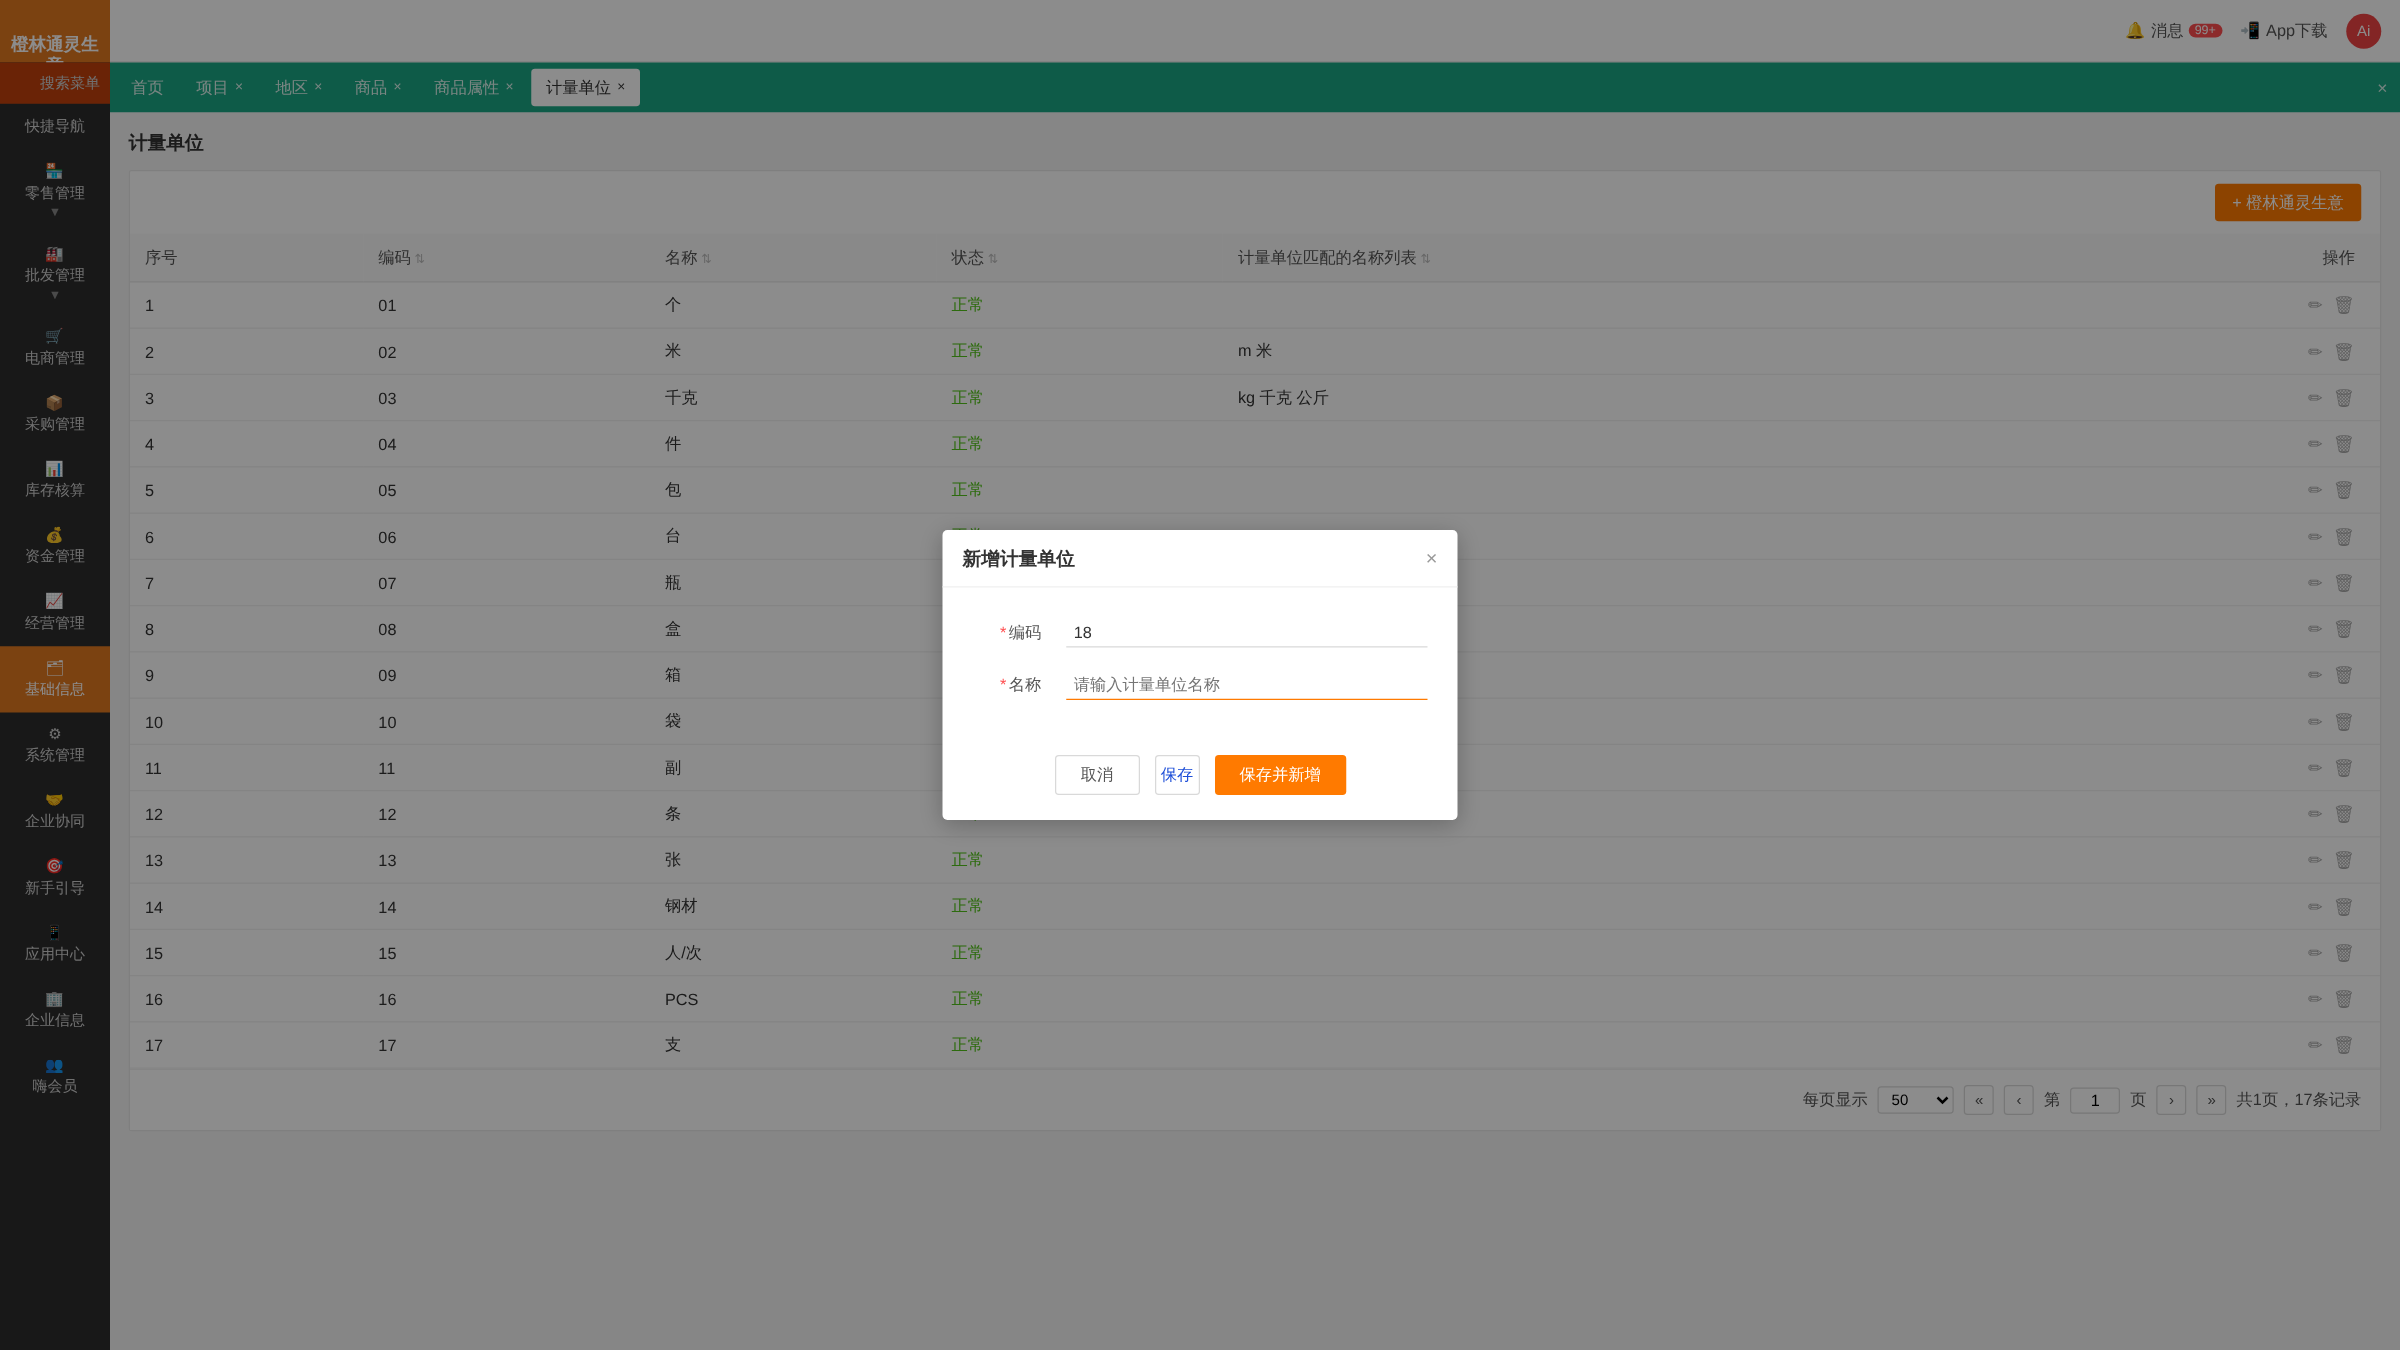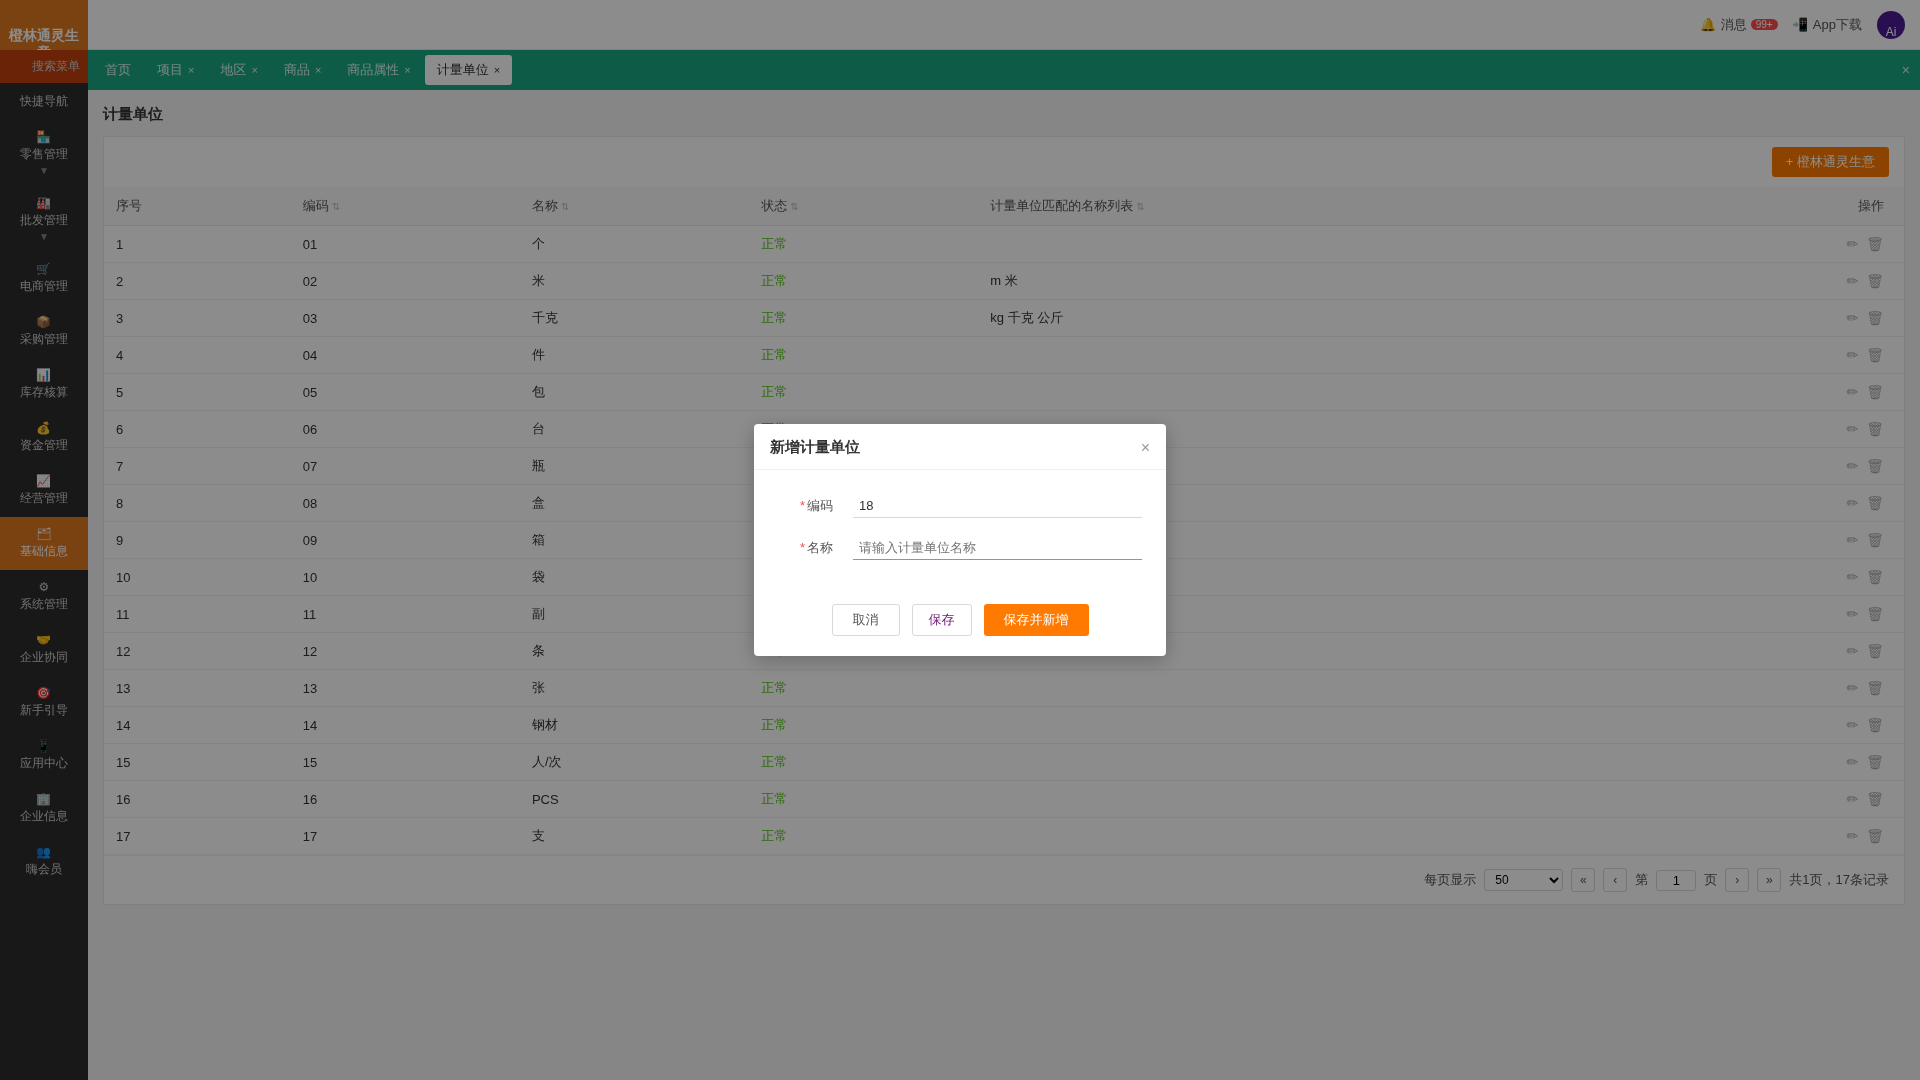--- a/index.html
+++ b/index.html
@@ -73,21 +73,21 @@
     .header-btn {
       display: flex; align-items: center; gap: 4px;
       color: #555; cursor: pointer; font-size: 13px;
     }
     .msg-badge {
       background: #ff4d4f; color: #fff; border-radius: 10px;
       padding: 0 5px; font-size: 10px; min-width: 16px; text-align: center;
     }
     .avatar-circle {
       width: 28px; height: 28px; border-radius: 50%;
-      background: #4c1d95; display: flex; align-items: flex-end; justify-content: center;
+      background: #ef4444; display: flex; align-items: center; justify-content: center;
       color: white; font-size: 12px;
     }
 
     
     .tabs-bar {
       height: 40px;
       background: #1ba784;
       display: flex;
       align-items: center;
       padding: 0 5px;
@@ -188,21 +188,21 @@
       padding: 12px 15px;
       background: #fff;
       border-top: 1px solid #f0f0f0;
       gap: 8px;
       font-size: 13px;
       color: #555;
     }
     .page-size-select {
       border: 1px solid #d9d9d9;
       border-radius: 3px;
-      padding: 2px 30px 2px 6px;
+      padding: 2px 12px 2px 6px;
       background: #fff;
       cursor: pointer;
       font-size: 12px;
     }
     .page-nav-btn {
       width: 24px; height: 24px;
       border: 1px solid #d9d9d9;
       background: #fff;
       border-radius: 3px;
       cursor: pointer;
@@ -277,27 +277,27 @@
     .btn-cancel {
       padding: 6px 20px;
       border: 1px solid #d9d9d9;
       background: #fff;
       border-radius: 3px;
       cursor: pointer;
       font-size: 13px;
       color: #555;
     }
     .btn-save {
-      padding: 6px 16px;
+      padding: 6px 4px;
       border: 1px solid #d9d9d9;
       background: #fff;
       border-radius: 3px;
       cursor: pointer;
       font-size: 13px;
-      color: #701a75;
+      color: #1d4ed8;
     }
     .btn-save-new {
       padding: 6px 20px;
       border: none;
       background: #ff7a00;
       border-radius: 3px;
       cursor: pointer;
       font-size: 13px;
       color: #fff;
     }

